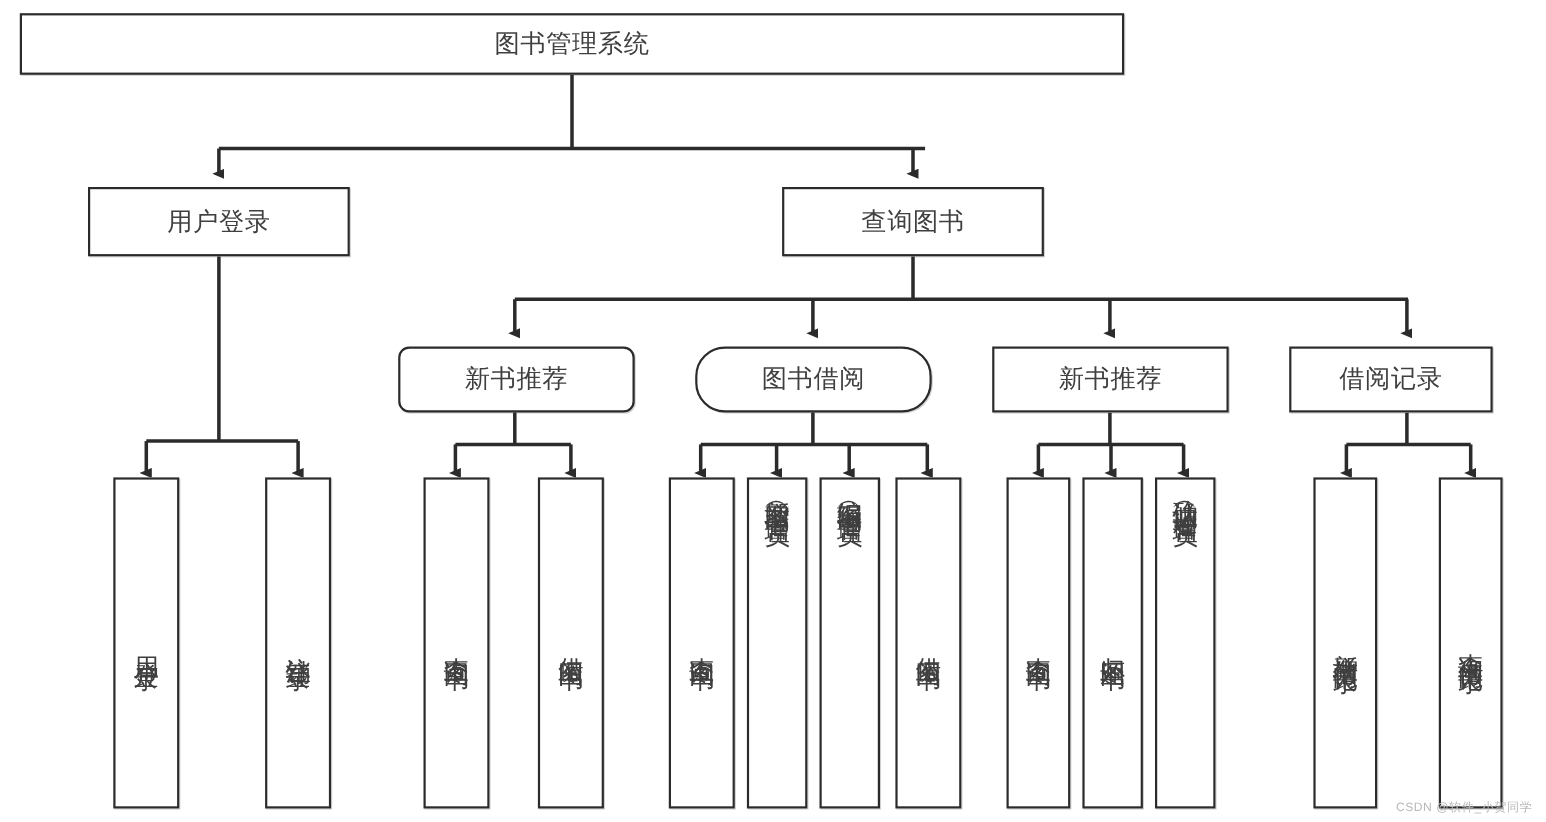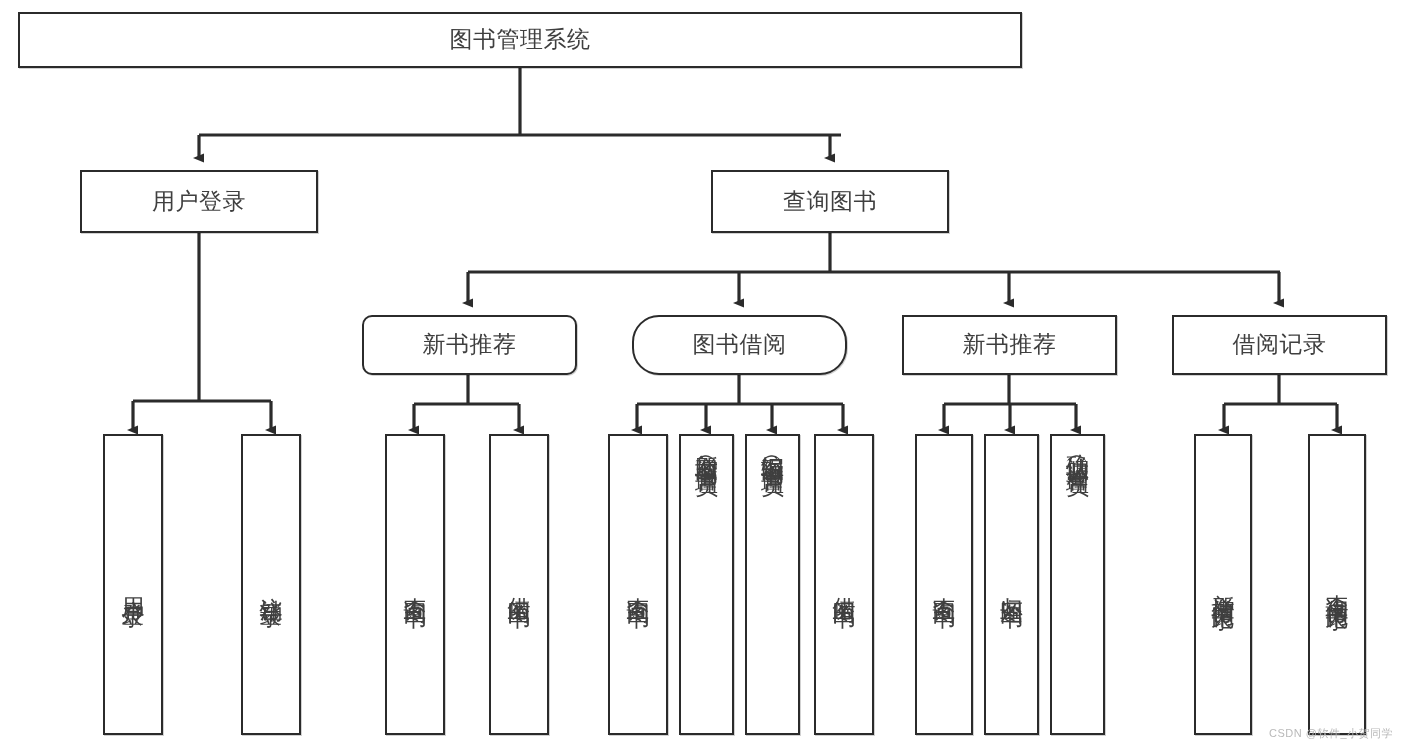--- a/index.html
+++ b/index.html
@@ -151,21 +151,21 @@
 
   <div class="node" style="left:362px; top:315px; width:215px; height:60px;border-radius:10px;">
     <span class="label">新书推荐</span>
   </div>
   <div class="node" style="left:632px; top:315px; width:215px; height:60px;border-radius:27px;">
     <span class="label">图书借阅</span>
   </div>
   <div class="node" style="left:902px; top:315px; width:215px; height:60px;">
     <span class="label">新书推荐</span>
   </div>
-  <div class="node" style="left:1172px; top:315px; width:215px; height:60px;">
+  <div class="node" style="left:1172px; top:315px; width:185px; height:60px;">
     <span class="label">借阅记录</span>
   </div>
 
   <div class="node vertical vcenter" style="left:103px; top:434px; width:60px; height:301px;">
     <span class="label">用户登录</span>
   </div>
   <div class="node vertical vcenter" style="left:241px; top:434px; width:60px; height:301px;">
     <span class="label">注销登录</span>
   </div>
 

